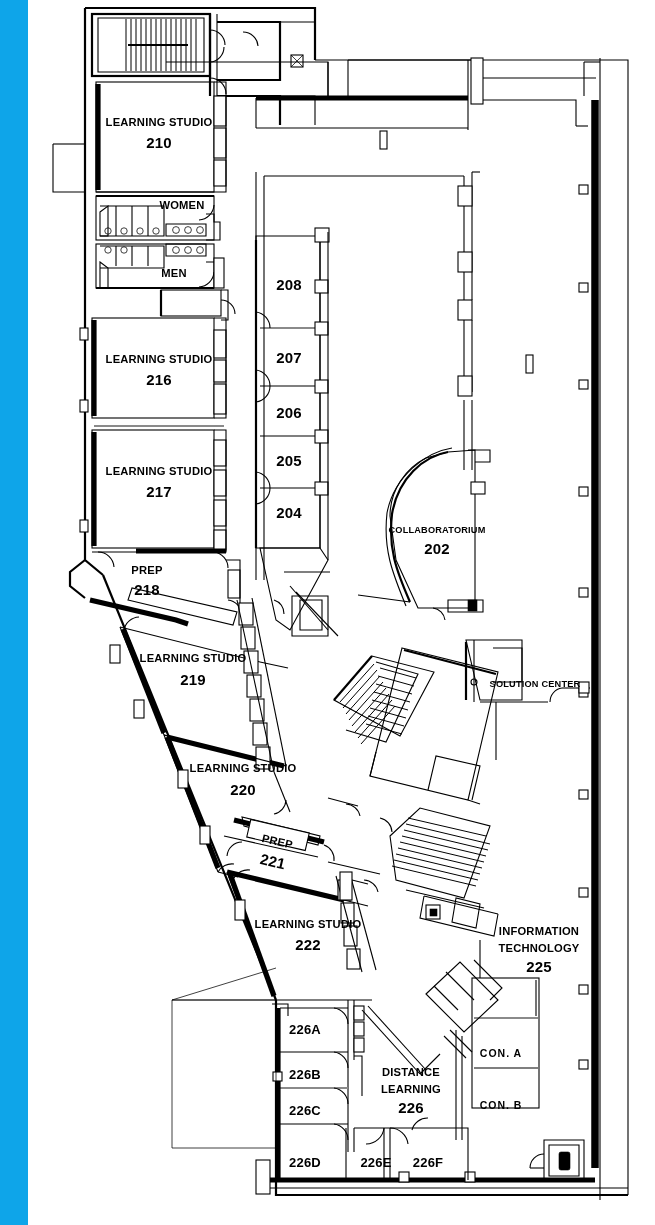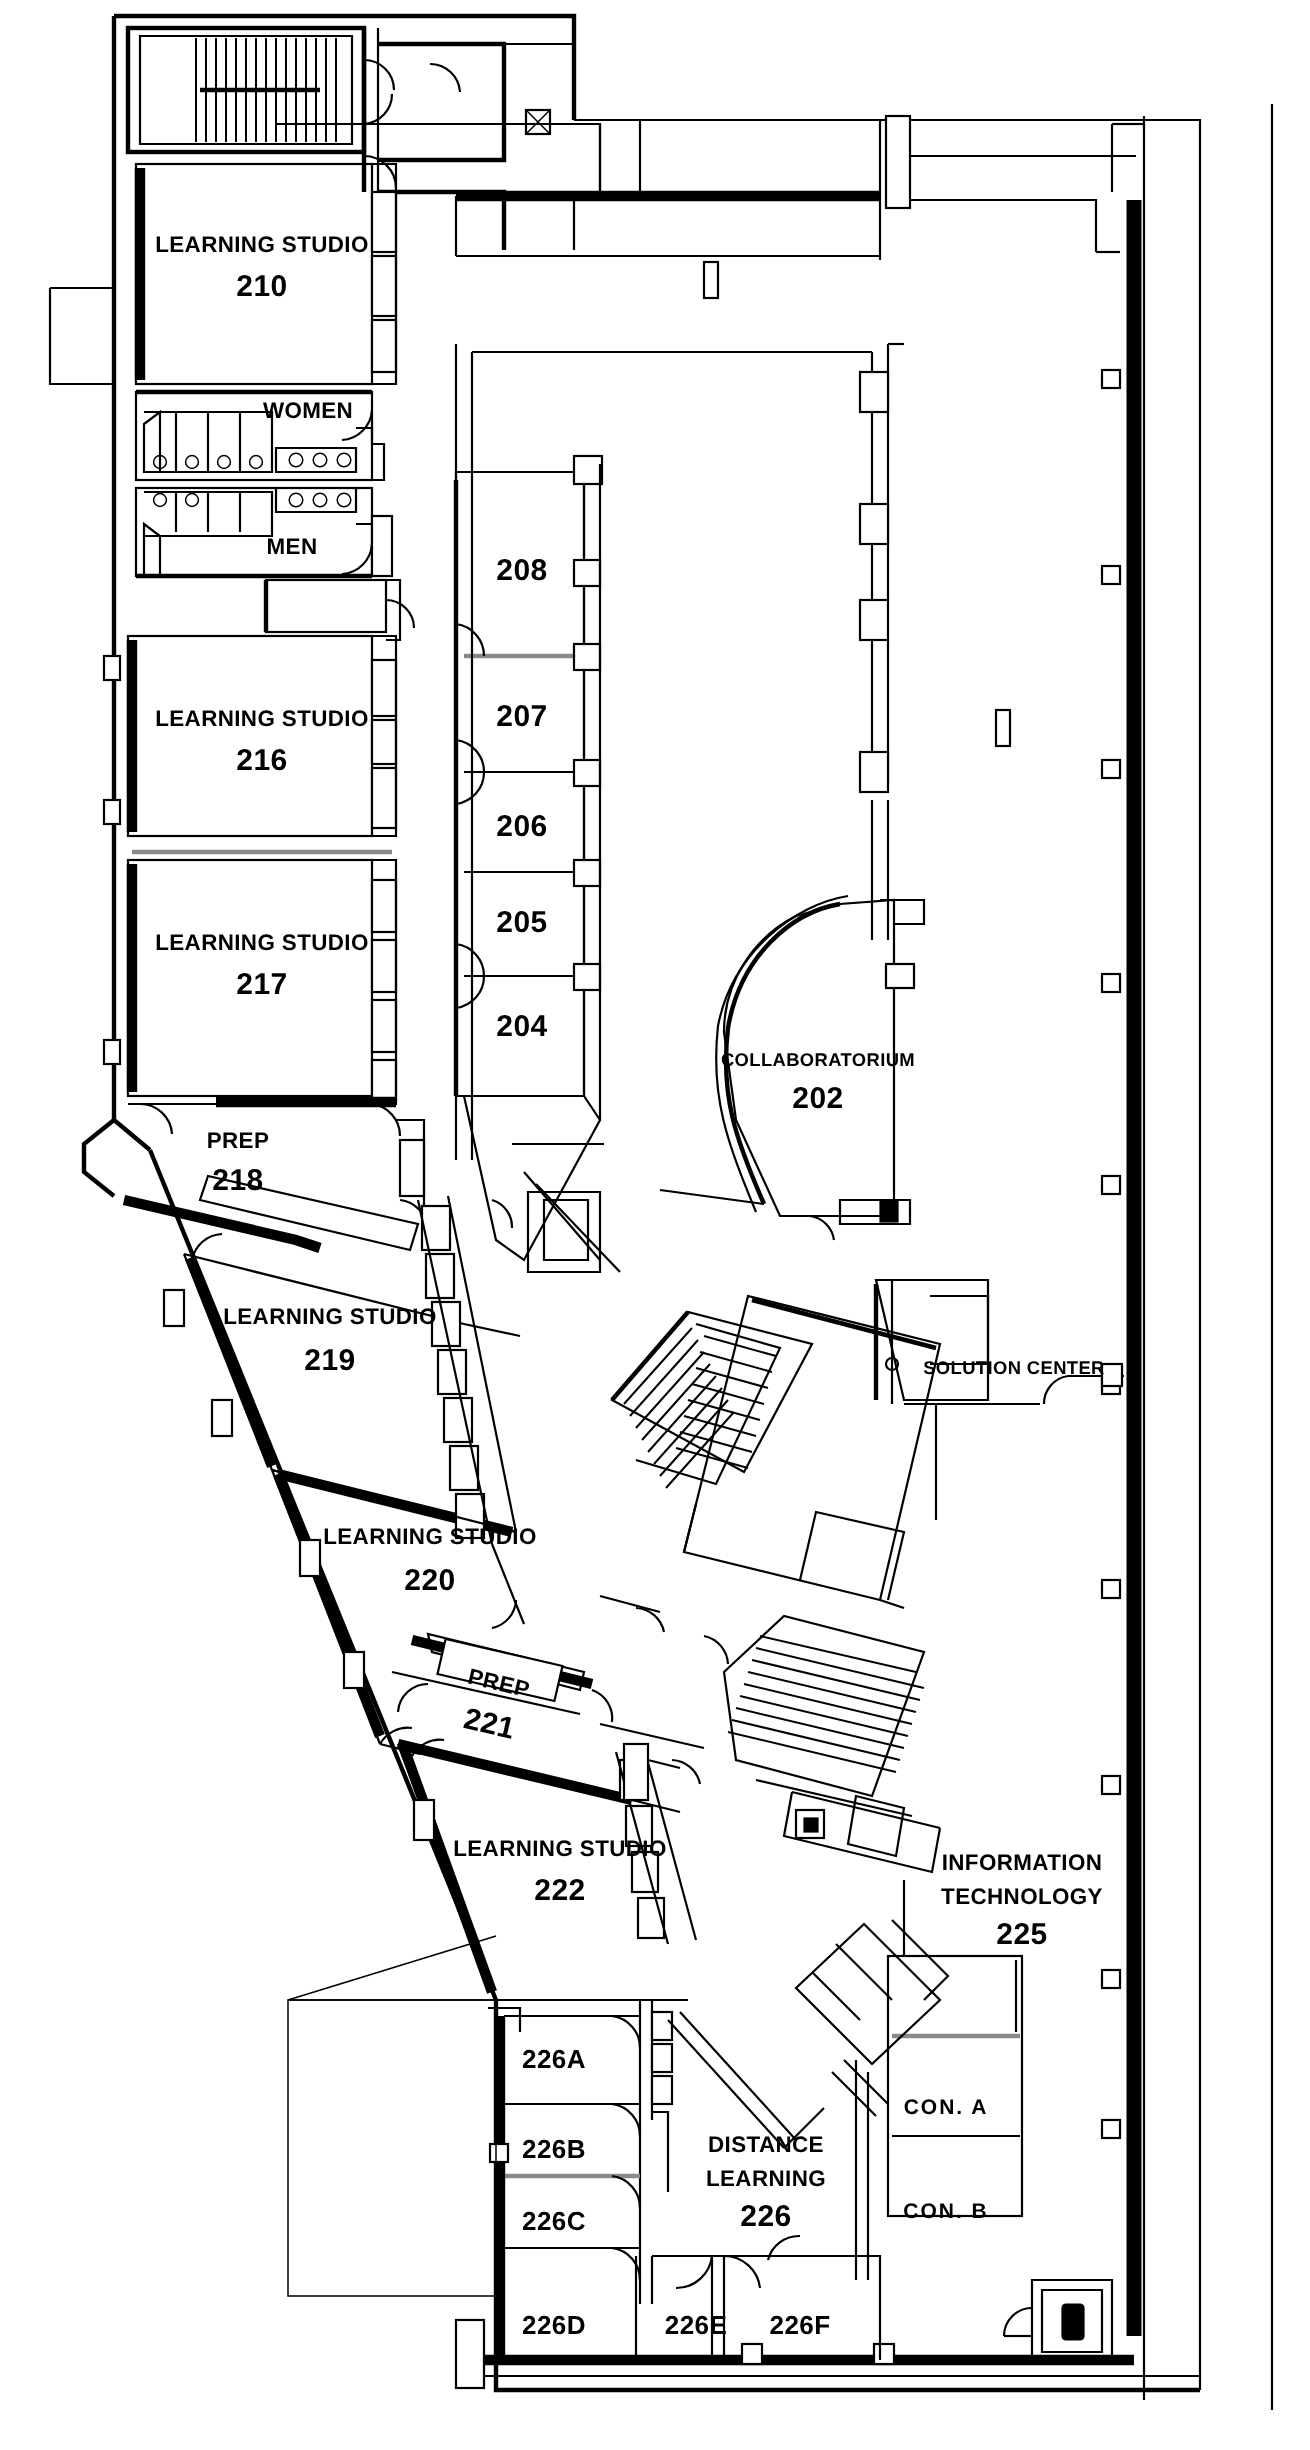--- a/index.html
+++ b/index.html
@@ -1,19 +1,19 @@
 <!DOCTYPE html>
 <html><head>
 <meta charset="utf-8">
 <title>Floor Plan</title>
 <style>
   html,body{margin:0;padding:0;background:#ffffff;}
   body{width:655px;height:1225px;overflow:hidden;
        font-family:"Liberation Sans",sans-serif;}
-  #plan-root{position:relative;width:537px;height:1225px;background:#0ea5e9;}
+  #plan-root{position:relative;width:537px;height:1225px;background:#0ea5e9;padding-left:28px;}
   svg#floorplan{display:block;width:655px;height:1225px;background:#fff;}
   .wall-thin{fill:none;stroke:#000;stroke-width:1.1;}
   .wall-med{fill:none;stroke:#000;stroke-width:2.2;}
   .wall-thick{fill:none;stroke:#000;stroke-width:5.2;}
   .wall-xthick{fill:none;stroke:#000;stroke-width:7.5;}
   .wall-hair{fill:none;stroke:#000;stroke-width:0.75;}
   .wall-gray{fill:none;stroke:#8a8a8a;stroke-width:2.2;}
   .fillwhite{fill:#fff;stroke:#000;stroke-width:1.1;}
   .fillblack{fill:#000;stroke:#000;stroke-width:0.6;}
   .door{fill:none;stroke:#000;stroke-width:1.1;}

